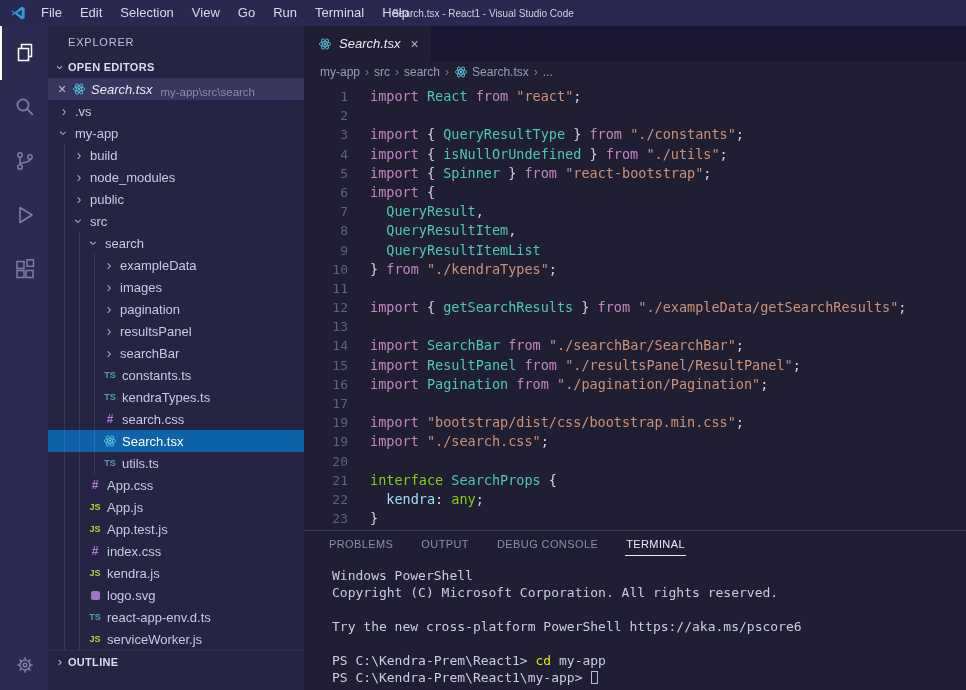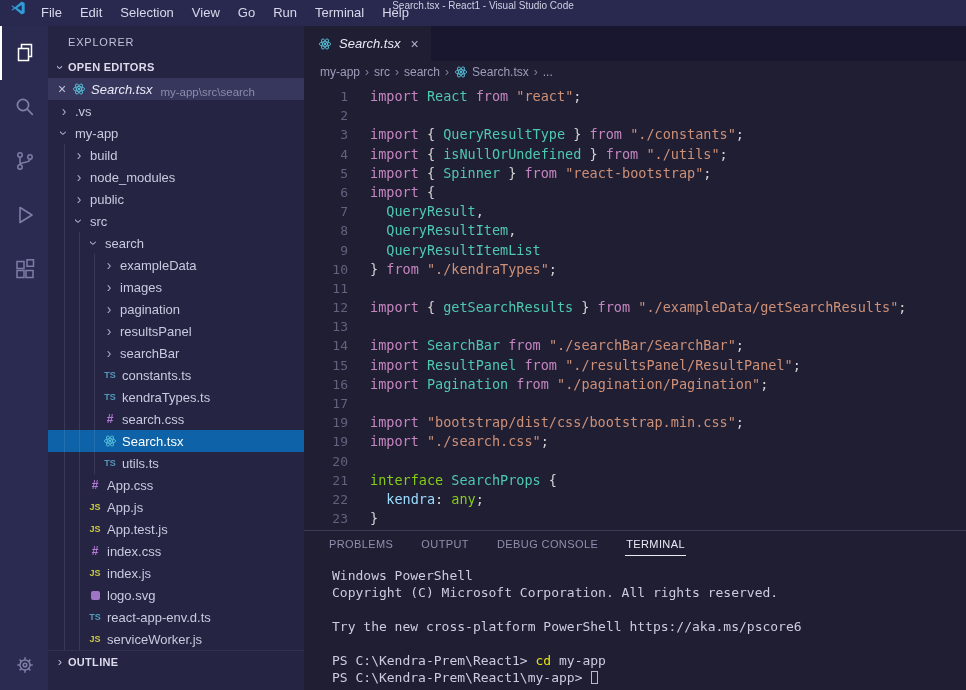--- a/index.html
+++ b/index.html
@@ -1,21 +1,21 @@
 <!DOCTYPE html>
 <html><head>
 <meta charset="utf-8">
 <style>
   * { margin:0; padding:0; box-sizing:border-box; }
   html,body { width:966px; height:690px; overflow:hidden; background:#201e33;
     font-family:"Liberation Sans","DejaVu Sans",sans-serif; color:#ccccdd; }
   .window { width:966px; height:690px; display:flex; flex-direction:column; }
 
   
-  .titlebar { flex:0 0 26px; background:#29294f; display:flex; position:relative; }
+  .titlebar { flex:0 0 26px; background:#29294f; display:flex; align-items:center; position:relative; }
   .vscode-logo { width:16px; height:16px; margin:0 6px 0 10px; display:flex; align-items:center; }
   .menus { display:flex; z-index:2; }
   .menu-item { padding:0 9px; font-size:13px; line-height:26px; color:#d8d8ec; cursor:default; }
   .window-title { position:absolute; left:0; right:0; text-align:center; font-size:10px; color:#cfcfe4; }
 
   
   .main { flex:1; display:flex; min-height:0; }
 
   
   .activitybar { flex:0 0 48px; background:#2b2b52; display:flex; flex-direction:column; align-items:stretch; }
@@ -269,21 +269,21 @@
           <div class="tree-row" style="padding-left: 38px;">
             <span class="ficon js">JS</span>
             <span class="tlabel">App.test.js</span>
           </div>
           <div class="tree-row" style="padding-left: 38px;">
             <span class="ficon css">#</span>
             <span class="tlabel">index.css</span>
           </div>
           <div class="tree-row" style="padding-left: 38px;">
             <span class="ficon js">JS</span>
-            <span class="tlabel">index.js</span>
+            <span class="tlabel">kendra.js</span>
           </div>
           <div class="tree-row" style="padding-left: 38px;">
             <span class="ficon svg">
               <span class="svgsq"></span>
             </span>
             <span class="tlabel">logo.svg</span>
           </div>
           <div class="tree-row" style="padding-left: 38px;">
             <span class="ficon ts">TS</span>
             <span class="tlabel">react-app-env.d.ts</span>

